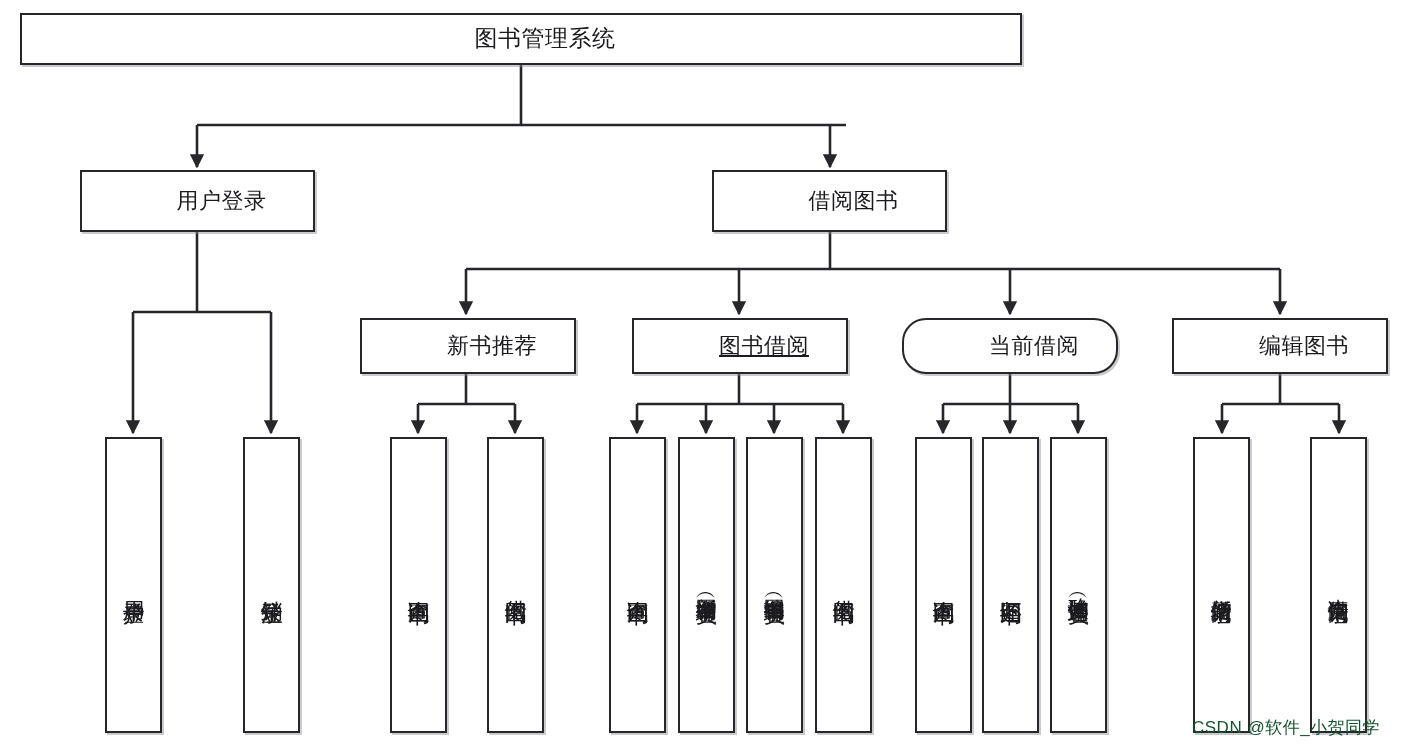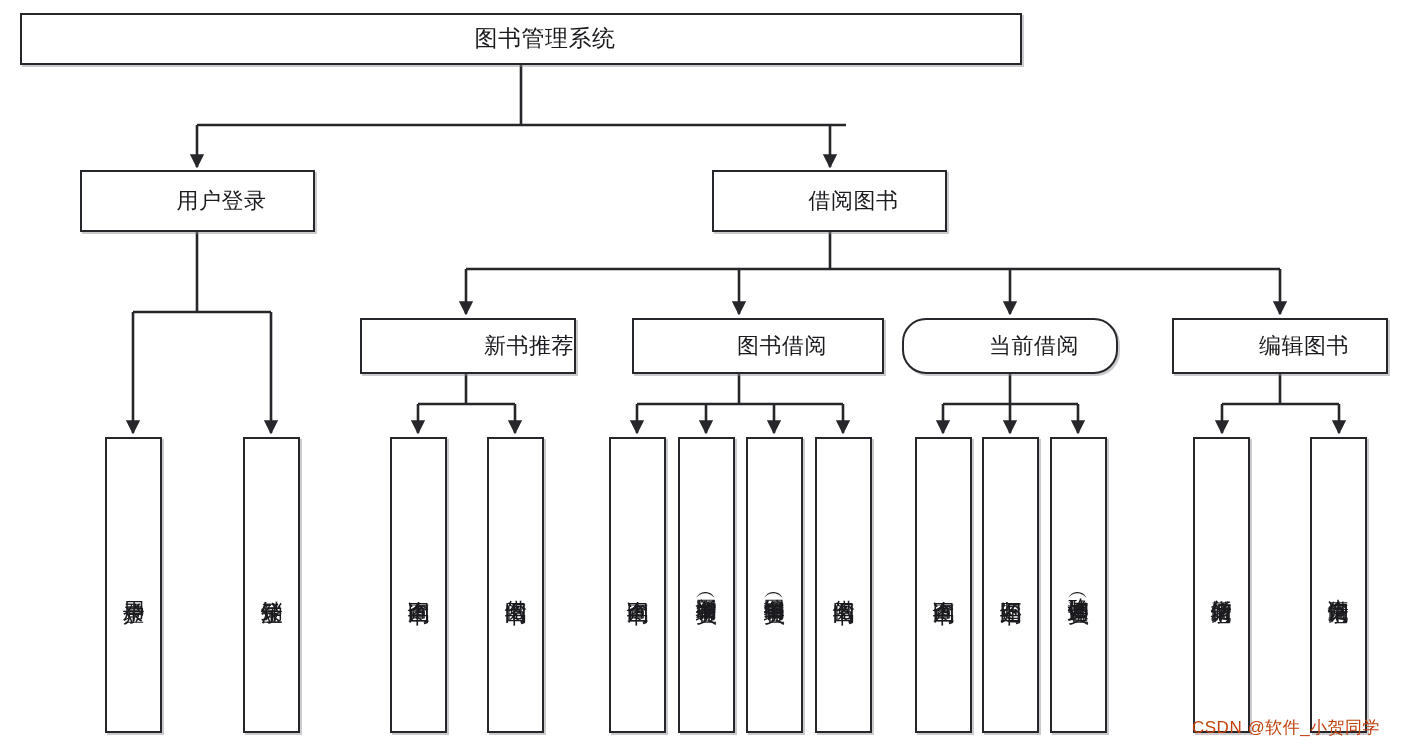--- a/index.html
+++ b/index.html
@@ -58,21 +58,21 @@
     font-size: 22px;
     line-height: 1.12;
     letter-spacing: 1px;
     white-space: nowrap;
   }
   .node.v.tall .label {
     font-size: 21px;
   }
   #watermark {
     position: absolute;
-    color: #c2410c;
+    color: #14532d;
     font-size: 17px;
     letter-spacing: 0.5px;
     white-space: nowrap;
     z-index: 5;
     pointer-events: none;
   }
 </style>
 </head>
 <body>
 
@@ -132,24 +132,24 @@
     <span class="label">图书管理系统</span>
   </div>
 
   <div class="node h" style="left:80px; top:170px; width:235px; height:62px;">
     <span class="label">用户登录</span>
   </div>
   <div class="node h" style="left:712px; top:170px; width:235px; height:62px;">
     <span class="label">借阅图书</span>
   </div>
 
-  <div class="node h" style="left:360px; top:318px; width:216px; height:56px;justify-content:flex-end;">
+  <div class="node h" style="left:360px; top:318px; width:216px; height:56px;">
     <span class="label">新书推荐</span>
   </div>
-  <div class="node h" style="left:632px; top:318px; width:252px; height:56px;">
+  <div class="node h" style="left:632px; top:318px; width:216px; height:56px;text-decoration:underline;">
     <span class="label">图书借阅</span>
   </div>
   <div class="node h" style="left:902px; top:318px; width:216px; height:56px;border-radius:24px;">
     <span class="label">当前借阅</span>
   </div>
   <div class="node h" style="left:1172px; top:318px; width:216px; height:56px;">
     <span class="label">编辑图书</span>
   </div>
 
   <div class="node v" style="left:105px; top:437px; width:57px; height:296px;">

